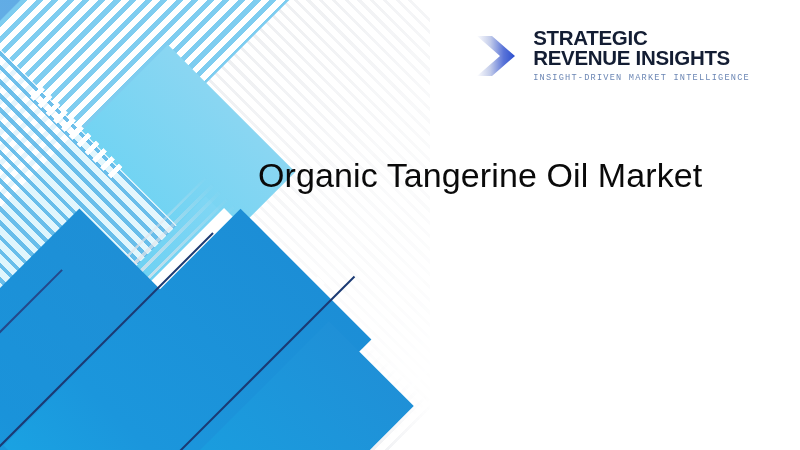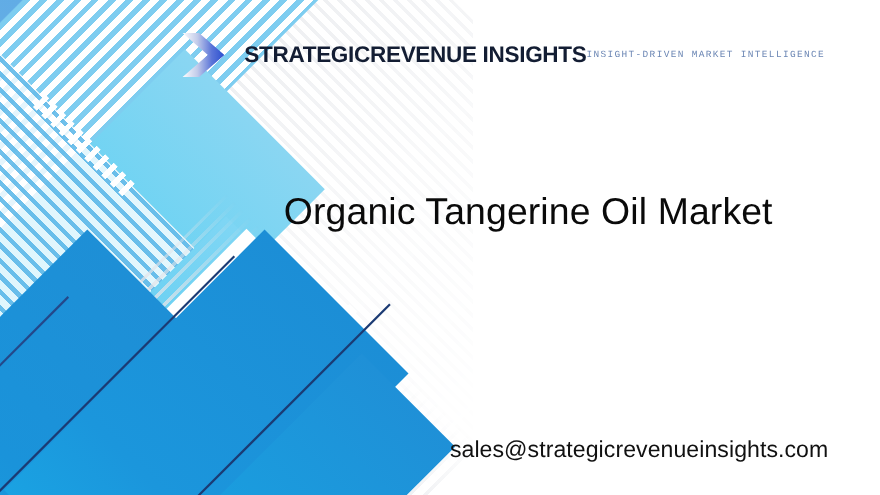--- a/index.html
+++ b/index.html
@@ -201,21 +201,21 @@
   
   .logo {
     position: absolute;
     right: 50px;
     top: 28px;
     display: flex;
     align-items: center;
     gap: 12px;
   }
   .logo-mark { width: 46px; height: 44px; flex: none; display: block; }
-  .logo-text { display: flex; flex-direction: row; }
+  .logo-text { display: flex; flex-direction: column; }
   .logo-line1, .logo-line2 {
     font-family: "Liberation Sans", sans-serif;
     font-weight: bold;
     font-size: 20.5px;
     line-height: 20px;
     letter-spacing: -0.3px;
     color: #131d33;
     white-space: nowrap;
   }
   .logo-tagline {
@@ -232,21 +232,20 @@
     position: absolute;
     left: 258px;
     top: 155px;
     width: 512px;
     font-family: "Liberation Sans", sans-serif;
     font-size: 34px;
     font-weight: normal;
     color: #0a0a0a;
     letter-spacing: 0.1px;
     line-height: 1.2;
-    margin-top: 18px;
   }
 
   
   .email {
     position: absolute;
     right: 47px;
     bottom: 29px;
     font-family: "Liberation Sans", sans-serif;
     font-size: 21px;
     font-weight: normal;
@@ -296,15 +295,14 @@
     </span>
     <span class="logo-text">
       <span class="logo-line1">STRATEGIC</span>
       <span class="logo-line2">REVENUE INSIGHTS</span>
       <span class="logo-tagline">INSIGHT-DRIVEN MARKET INTELLIGENCE</span>
     </span>
   </div>
 
   <div class="title">Organic Tangerine Oil Market</div>
 
-  <div class="email">sales@strategicrevenueinsights.com</div>
 
 </div>
 
 </body></html>

